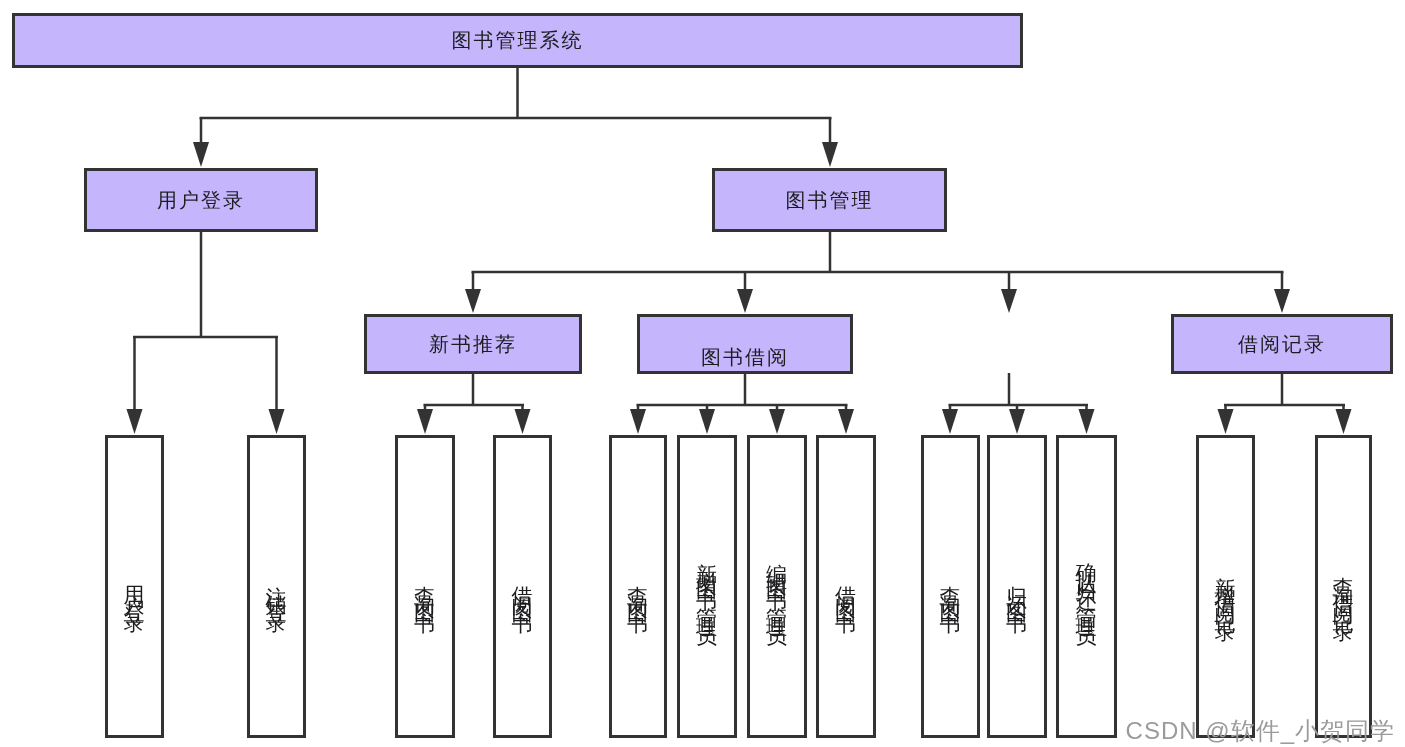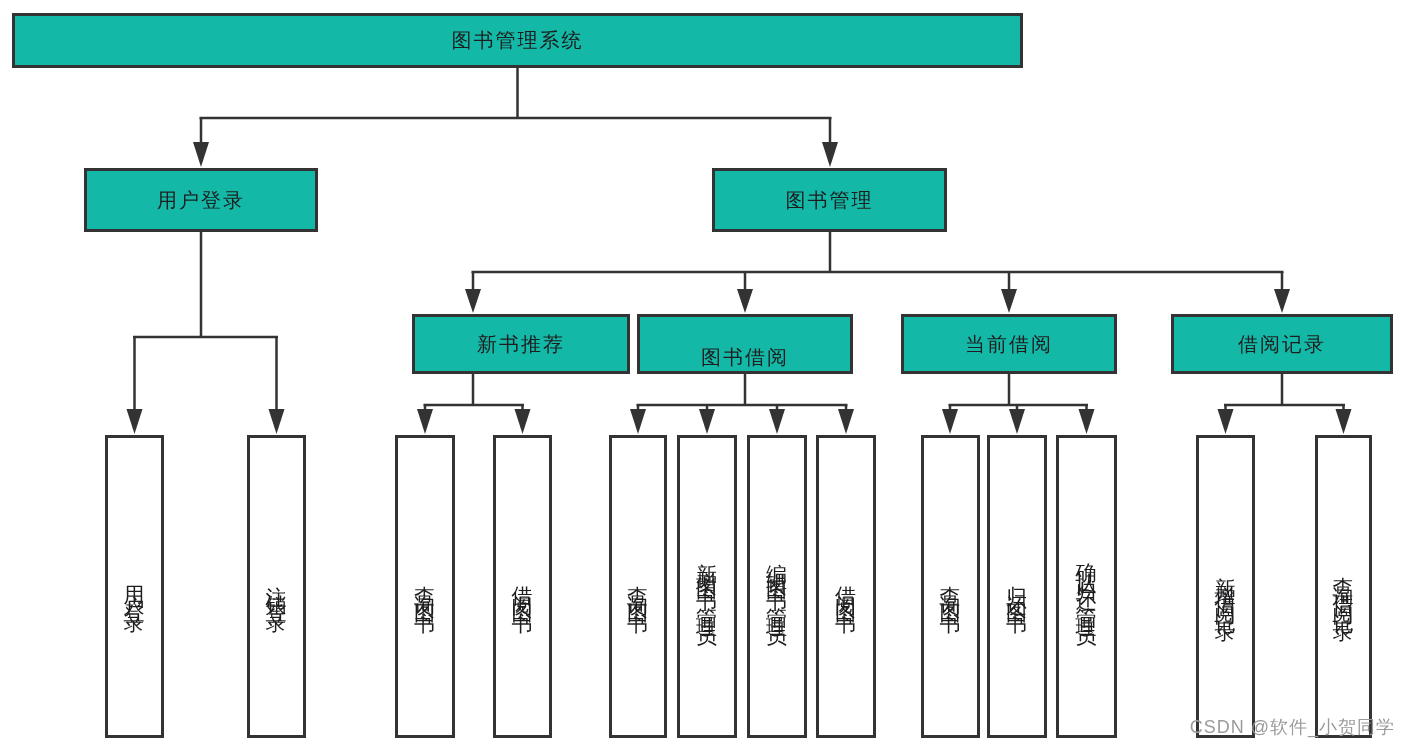--- a/index.html
+++ b/index.html
@@ -2,33 +2,33 @@
 <html><head>
 <meta charset="utf-8">
 <style>
   html,body{margin:0;padding:0;background:#ffffff;}
   .canvas{
     position:relative;width:1405px;height:747px;background:#ffffff;overflow:hidden;
     font-family:"Liberation Sans", sans-serif;
   }
   .connectors{position:absolute;left:0;top:0;width:1405px;height:747px;}
   .hbox{
-    position:absolute;box-sizing:border-box;border:3px solid #333333;background:#14b8a6;
+    position:absolute;box-sizing:border-box;border:3px solid #333333;background:#c4b5fd;
     display:flex;align-items:center;justify-content:center;
     font-size:20px;color:#1d1d1f;letter-spacing:2px;white-space:nowrap;
   }
   .vbox{
     position:absolute;box-sizing:border-box;border:3px solid #333333;background:#ffffff;
     display:flex;align-items:center;justify-content:center;
     writing-mode:vertical-lr;text-orientation:mixed;line-height:1;
     font-size:21px;color:#1d1d1f;letter-spacing:9px;white-space:nowrap;
     top:435px;height:303px;
   }
   .watermark{
-    position:absolute;right:10px;top:715px;font-size:18px;letter-spacing:1px;
+    position:absolute;right:10px;top:715px;font-size:24px;letter-spacing:1px;
     color:#9b9b9b;white-space:nowrap;
   }
 </style>
 </head>
 <body>
 
 <div class="canvas">
 
   <svg class="connectors" viewBox="0 0 1405 747" xmlns="http://www.w3.org/2000/svg">
     <g stroke="#333333" stroke-width="2.5" fill="none">
@@ -103,28 +103,25 @@
     <span>图书管理系统</span>
   </div>
 
   <div class="hbox" style="left:84px;top:168px;width:234px;height:64px;">
     <span>用户登录</span>
   </div>
   <div class="hbox" style="left:712px;top:168px;width:235px;height:64px;font-family:Liberation Mono, monospace;">
     <span>图书管理</span>
   </div>
 
-  <div class="hbox" style="left:364px;top:314px;width:218px;height:60px;margin-left:48px;">
+  <div class="hbox" style="left:364px;top:314px;width:218px;height:60px;">
     <span>新书推荐</span>
   </div>
   <div class="hbox" style="left:637px;top:314px;width:216px;height:60px;align-items:flex-end;">
     <span>图书借阅</span>
-  </div>
-  <div class="hbox" style="left:901px;top:314px;width:216px;height:60px;">
-    <span>当前借阅</span>
   </div>
   <div class="hbox" style="left:1171px;top:314px;width:222px;height:60px;">
     <span>借阅记录</span>
   </div>
 
   <div class="vbox" style="left:105px;width:59px;">
     <span>用户登录</span>
   </div>
   <div class="vbox" style="left:247px;width:59px;">
     <span>注销登录</span>

